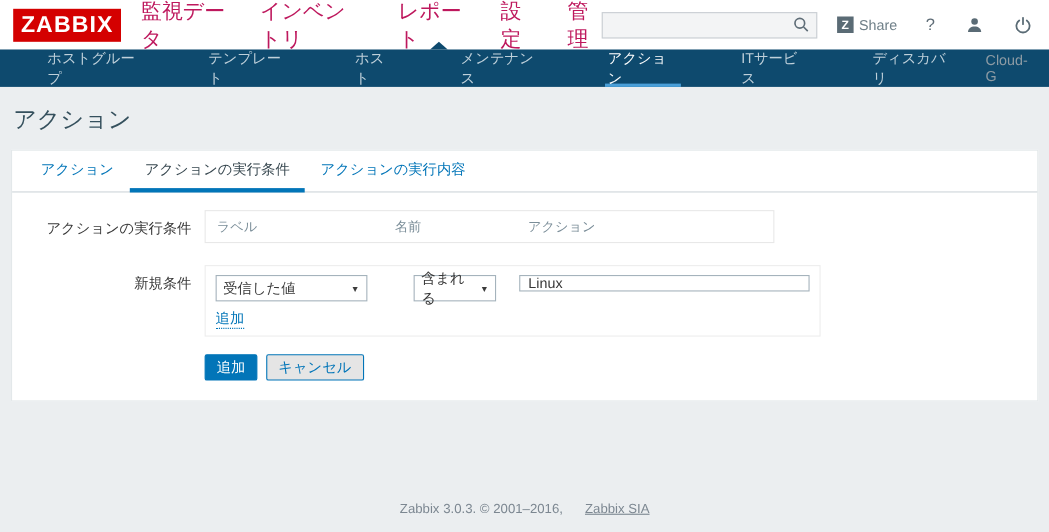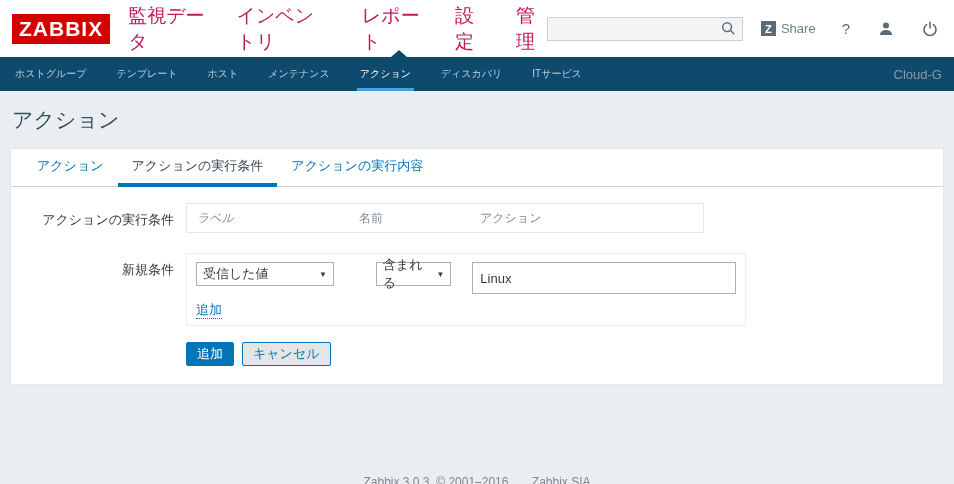--- a/index.html
+++ b/index.html
@@ -5,21 +5,21 @@
   * { margin:0; padding:0; box-sizing:border-box; }
   html,body { width:954px; height:484px; overflow:hidden; }
   body {
     background:#ebeef0;
     font-family:"Liberation Sans","DejaVu Sans",sans-serif;
     -webkit-font-smoothing:antialiased;
   }
   a { text-decoration:none; }
 
   
-  .topbar { height:57px; background:#fff; display:flex; align-items:center; }
+  .topbar { height:45px; background:#fff; display:flex; align-items:center; }
   .logo {
     background:#d40000; color:#fff; font-weight:bold; font-size:21px;
     letter-spacing:1px; padding:3px 7px 4px; margin-left:12px; line-height:23px;
   }
   .topmenu { display:flex; margin-left:18px; gap:30px; }
   .topmenu a { color:#be185d; font-size:19px; }
   .topbar-right { margin-left:auto; display:flex; align-items:center; margin-right:16px; }
   .searchbox {
     width:196px; height:24px; background:#f3f4f5; border:1px solid #c9ced2;
     display:flex; align-items:center;
@@ -42,22 +42,22 @@
   .subnav {
     height:34px; background:#0e4a6e; display:flex; align-items:stretch;
     padding-left:12px; position:relative;
   }
   .subnav-caret {
     position:absolute; top:-7px; left:391px; width:0; height:0;
     border-left:8px solid transparent; border-right:8px solid transparent;
     border-bottom:7px solid #0e4a6e;
   }
   .subnav a {
-    color:#bfd0da; font-size:10px; display:flex; align-items:center;
-    padding:3px 3px 0; margin-right:24px; border-bottom:3px solid transparent;
+    color:#bfd0da; font-size:13px; display:flex; align-items:center;
+    padding:3px 3px 0; margin-right:24px; border-bottom:3px solid transparent;margin-left:28px;
   }
   .subnav a.active { color:#fff; border-bottom-color:#4a9fd8; }
   .context { margin-left:auto; color:#8d9ba4; font-size:13px; align-self:center; padding-right:12px; }
 
   
   .page-title { font-size:21px; font-weight:normal; color:#35505d; margin:15px 0 14px 12px; }
 
   
   .panel { margin:0 10px; background:#fff; border:1px solid #e3e8ea; }
   .tabs { display:flex; border-bottom:1px solid #cdd5da; padding-left:12px; height:38px; }
@@ -71,37 +71,37 @@
   .form-row { display:flex; }
   .form-label {
     width:163px; flex-shrink:0; text-align:right; font-size:13px; color:#383838;
     padding-top:8px; margin-right:12px;
   }
   .cond-table {
     width:518px; height:30px; border:1px solid #e8e8e8; display:flex; align-items:center;
     padding-left:10px;
   }
   .cond-col { font-size:12px; color:#7a8d98; }
-  .cond-col.c1 { width:162px;font-style:italic; }
+  .cond-col.c1 { width:162px; }
   .cond-col.c2 { width:121px; }
   .row-gap20 { margin-bottom:20px; }
   .row-gap16 { margin-bottom:16px; }
 
   .new-cond-box { width:560px; border:1px solid #ededed; padding:8px 9px 6px; }
   .cond-inputs { display:flex; gap:21px; }
   .selectbox {
     height:24px; border:1px solid #a5b3bc; background:#fff; display:flex;
     align-items:center; justify-content:space-between; padding:0 6px;
     font-size:13px; color:#383838; cursor:pointer;
   }
   .selectbox .caret-glyph { font-size:8px; color:#3c3c3c; margin-left:8px; }
   .sel-type { width:155px; }
   .sel-op { width:84px;margin-left:21px; }
   .text-input {
-    width:298px; height:32px; border:1px solid #a5b3bc; padding:0 7px;
+    width:298px; height:15px; border:1px solid #a5b3bc; padding:0 7px;
     font-size:13px; color:#383838; font-family:inherit; outline:none;
   }
   .add-link {
     display:inline-block; margin-top:8px; font-size:13px; line-height:16px;
     color:#0275b8; border-bottom:1px dotted #0275b8; cursor:pointer;
   }
 
   .buttons { display:flex; gap:8px; }
   .btn {
     height:24px; font-size:13px; border-radius:2px; padding:0 10px;
@@ -154,22 +154,22 @@
   </div>
 </div>
 
 <div class="subnav">
   <div class="subnav-caret"></div>
   <a href="#">ホストグループ</a>
   <a href="#">テンプレート</a>
   <a href="#">ホスト</a>
   <a href="#">メンテナンス</a>
   <a href="#" class="active">アクション</a>
+  <a href="#">ITサービス</a>
   <a href="#">ディスカバリ</a>
-  <a href="#">ITサービス</a>
   <span class="context">Cloud-G</span>
 </div>
 
 <h1 class="page-title">アクション</h1>
 
 <div class="panel">
   <div class="tabs">
     <div class="tab">アクション</div>
     <div class="tab active">アクションの実行条件</div>
     <div class="tab">アクションの実行内容</div>

